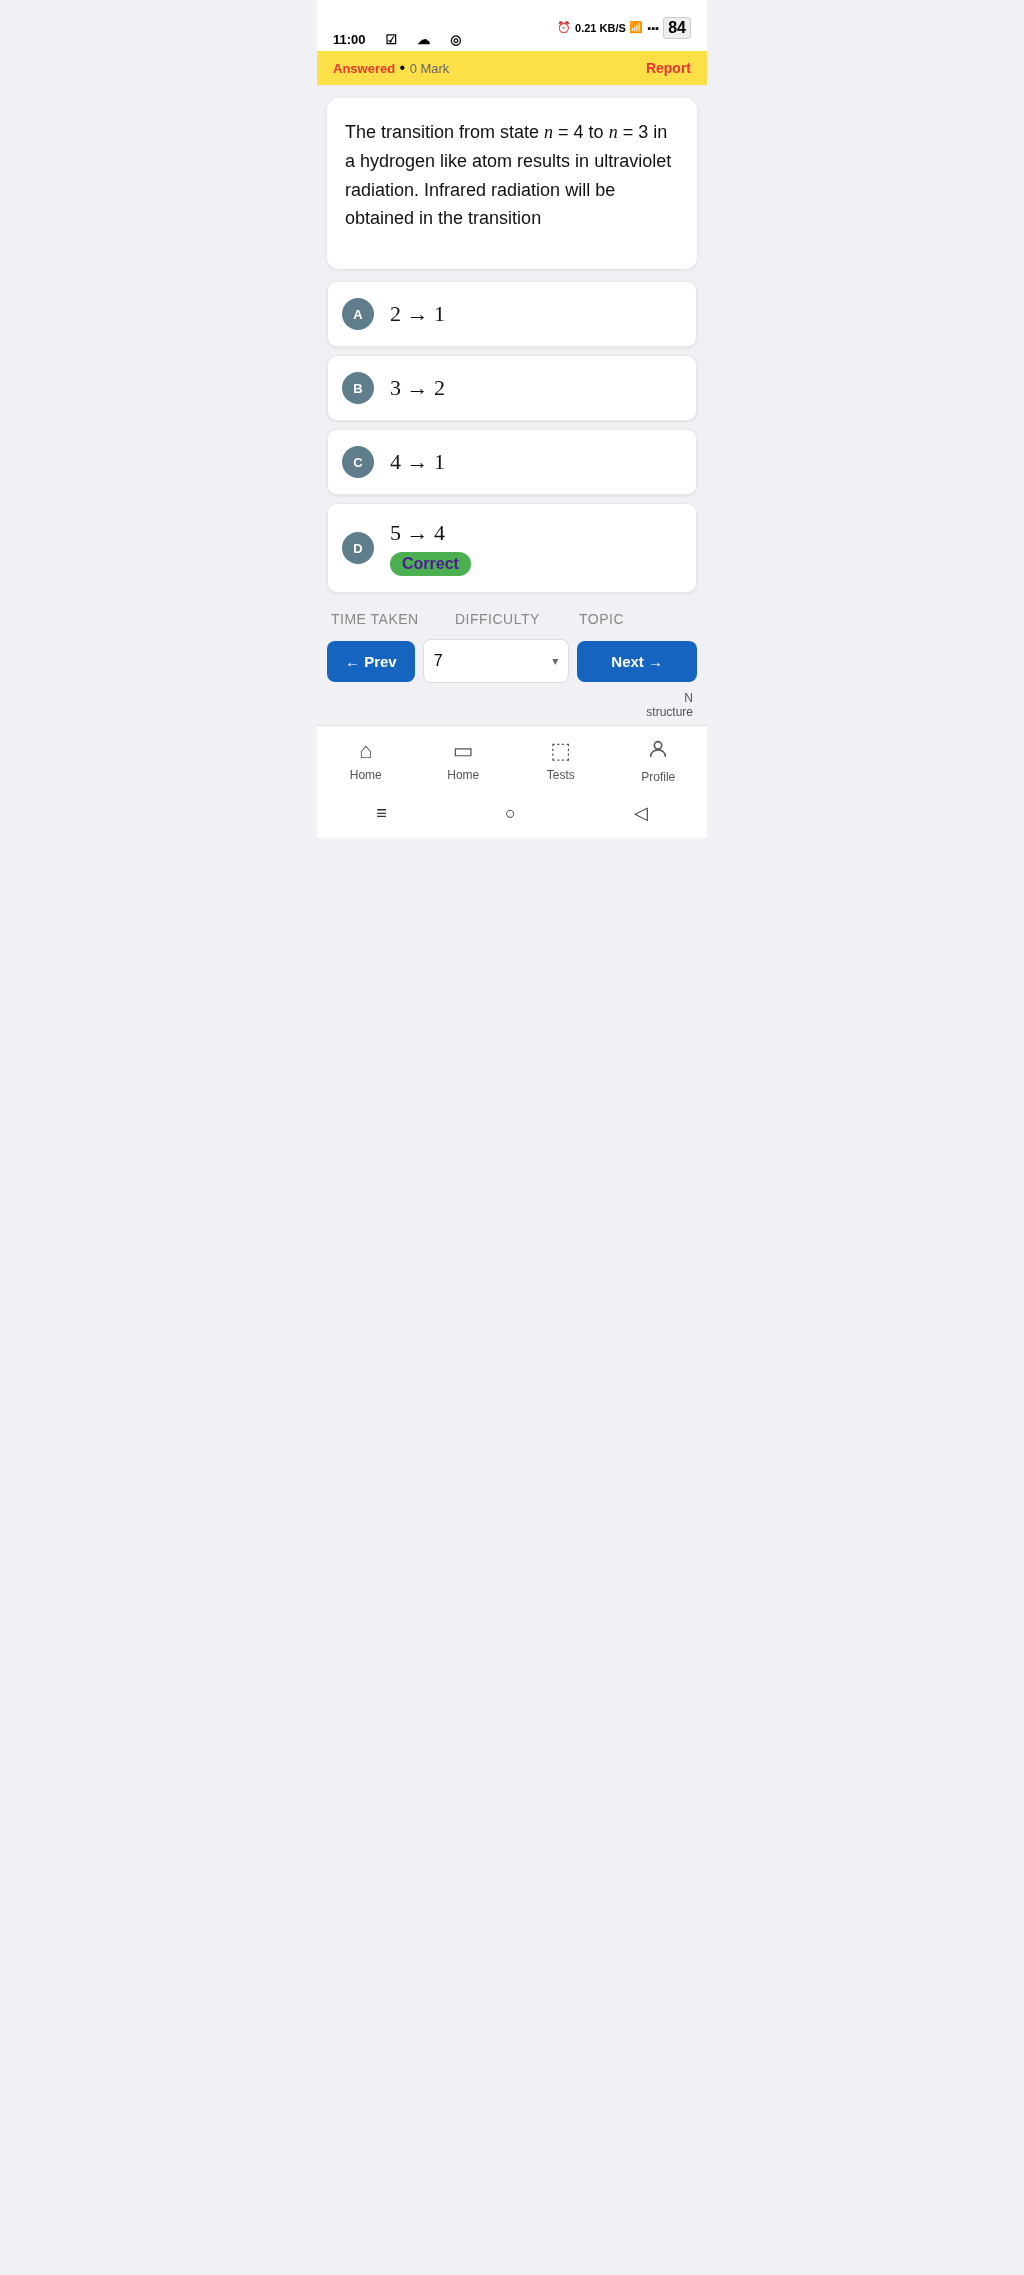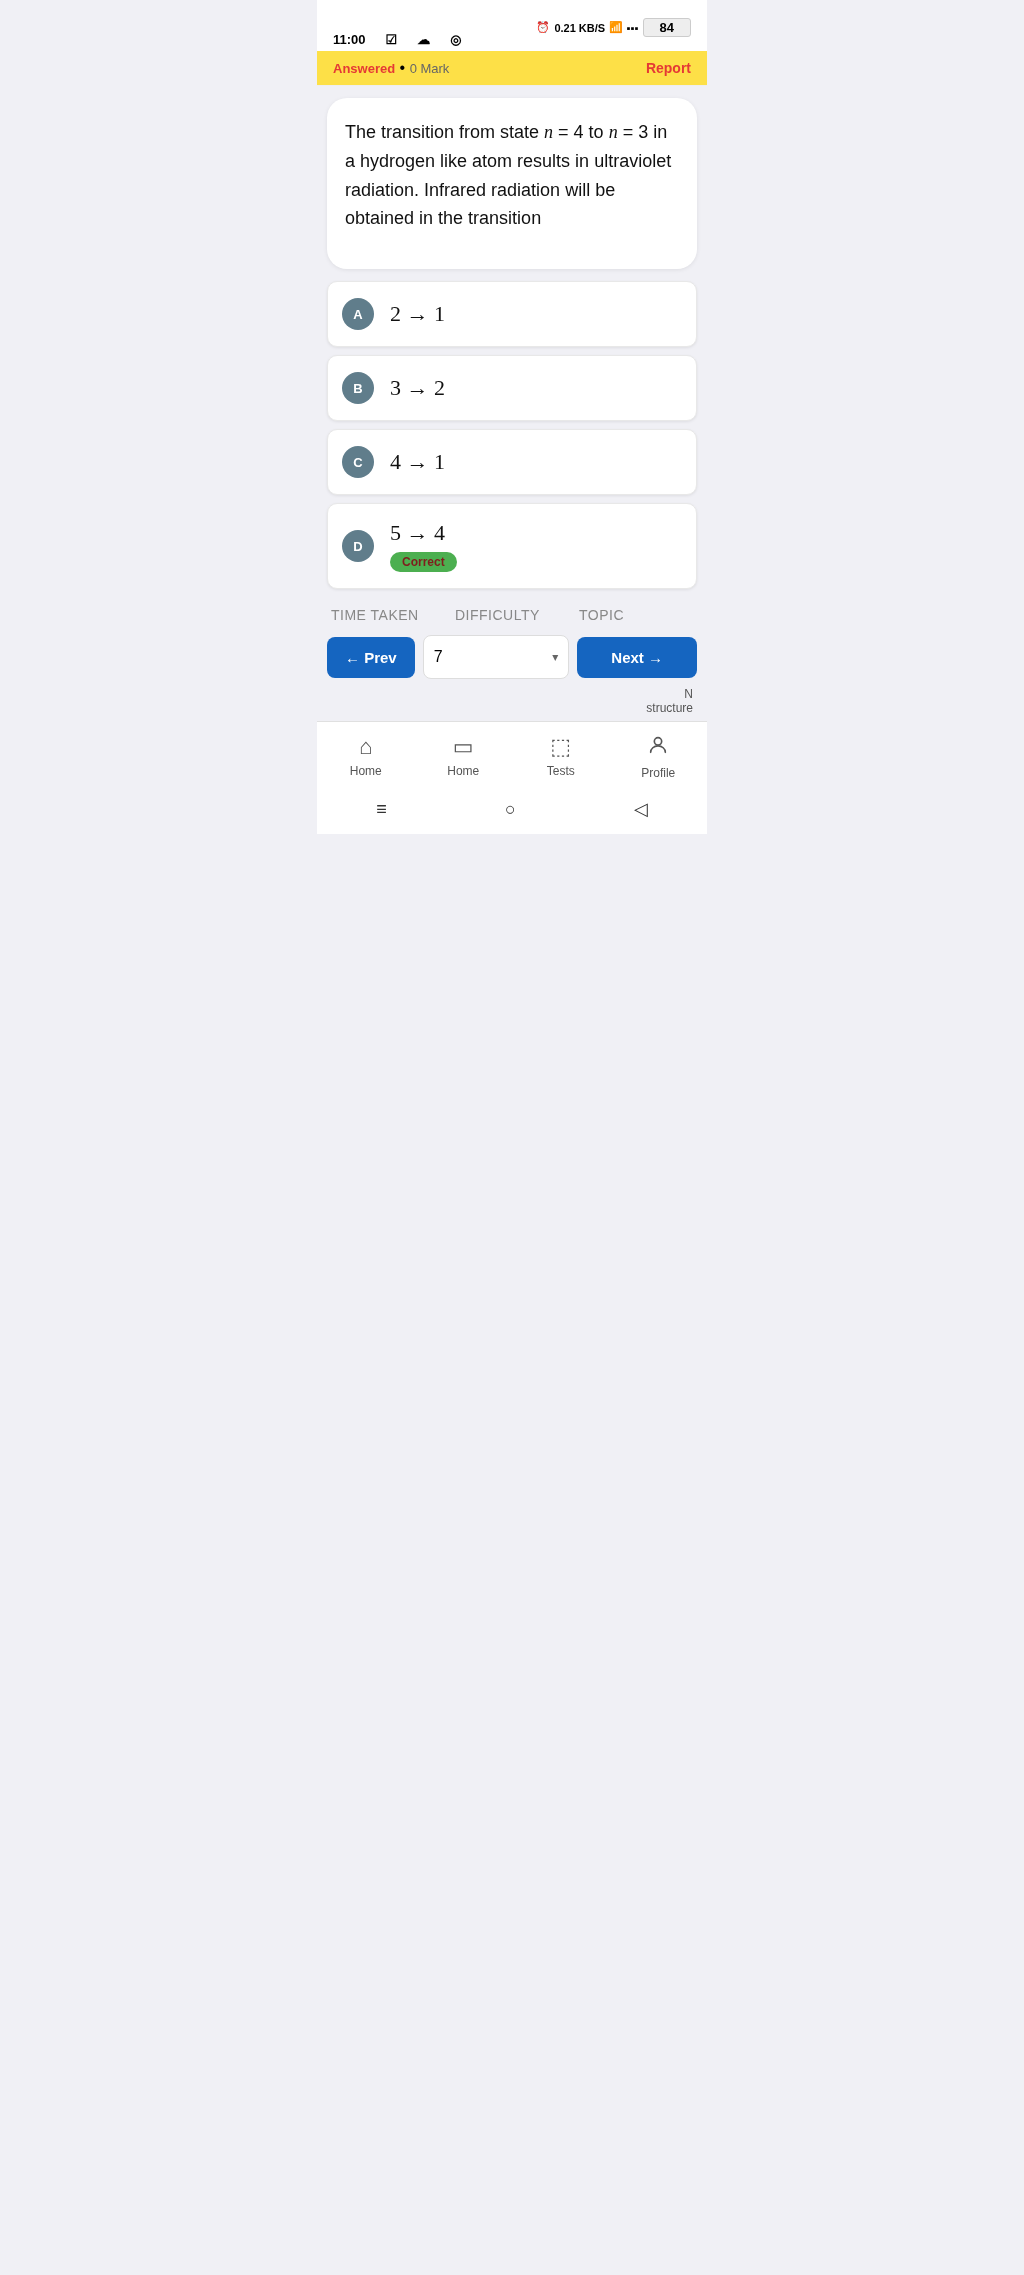--- a/index.html
+++ b/index.html
@@ -22,43 +22,43 @@
       padding: 8px 16px 4px;
       font-size: 13px;
       font-weight: 600;
     }
     .status-left { display: flex; align-items: center; gap: 20px; margin-top: 24px; }
     .status-right { display: flex; align-items: center; gap: 4px; font-size: 11px; }
     .battery-badge {
       background: #eee;
       border: 1px solid #ccc;
       border-radius: 3px;
-      padding: 1px 16px;
-      font-size: 13px;
+      padding: 1px 4px;
+      font-size: 16px;
       font-weight: 700;
     }
 
     
     .top-bar {
       background: #fde047;
       display: flex;
       justify-content: space-between;
       align-items: center;
       padding: 8px 16px;
       border-bottom: 1px solid #eee;
     }
     .answered-label { color: #e53935; font-size: 13px; font-weight: 600; }
     .mark-label { color: #666; font-size: 13px; }
     .report-label { color: #e53935; font-size: 14px; font-weight: 600; }
 
     
     .question-card {
       background: #fff;
       margin: 12px 10px;
-      border-radius: 20px;
+      border-radius: 12px;
       padding: 20px 18px 16px;
       box-shadow: 0 1px 4px rgba(0,0,0,0.08);
     }
     .question-text {
       font-size: 18px;
       line-height: 1.6;
       color: #111;
       margin-bottom: 20px;
     }
     .question-text em {
@@ -93,22 +93,22 @@
     }
     .option-badge.teal { background: #607d8b; }
     .option-text {
       font-size: 22px;
       color: #111;
       font-family: Georgia, 'Times New Roman', serif;
     }
     .option-content { display: flex; flex-direction: column; gap: 6px; }
     .correct-badge {
       background: #4caf50;
-      color: #7f1d1d;
-      font-size: 12px;
+      color: #4c1d95;
+      font-size: 16px;
       font-weight: 700;
       padding: 3px 12px;
       border-radius: 20px;
       display: inline-block;
       width: fit-content;
     }
 
     
     .stats-bar {
       background: #f0f0f5;

